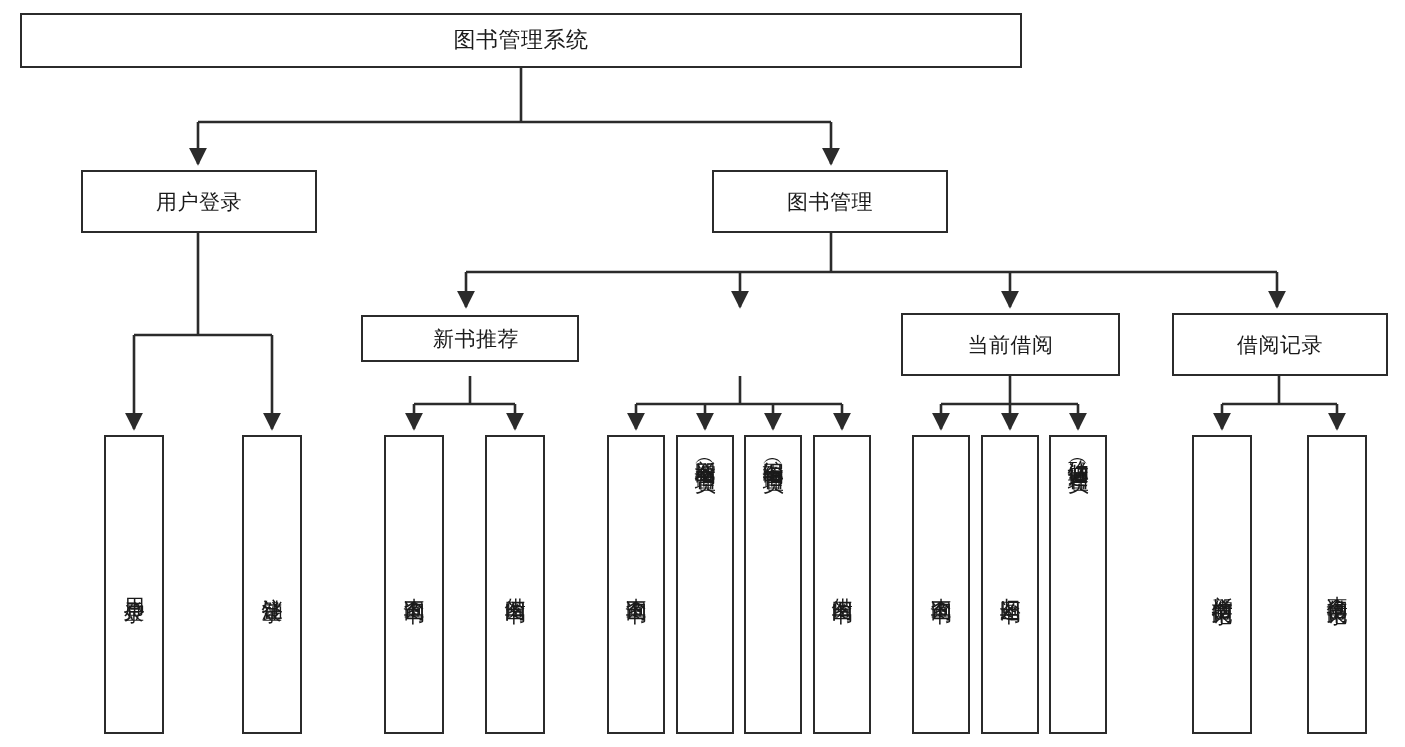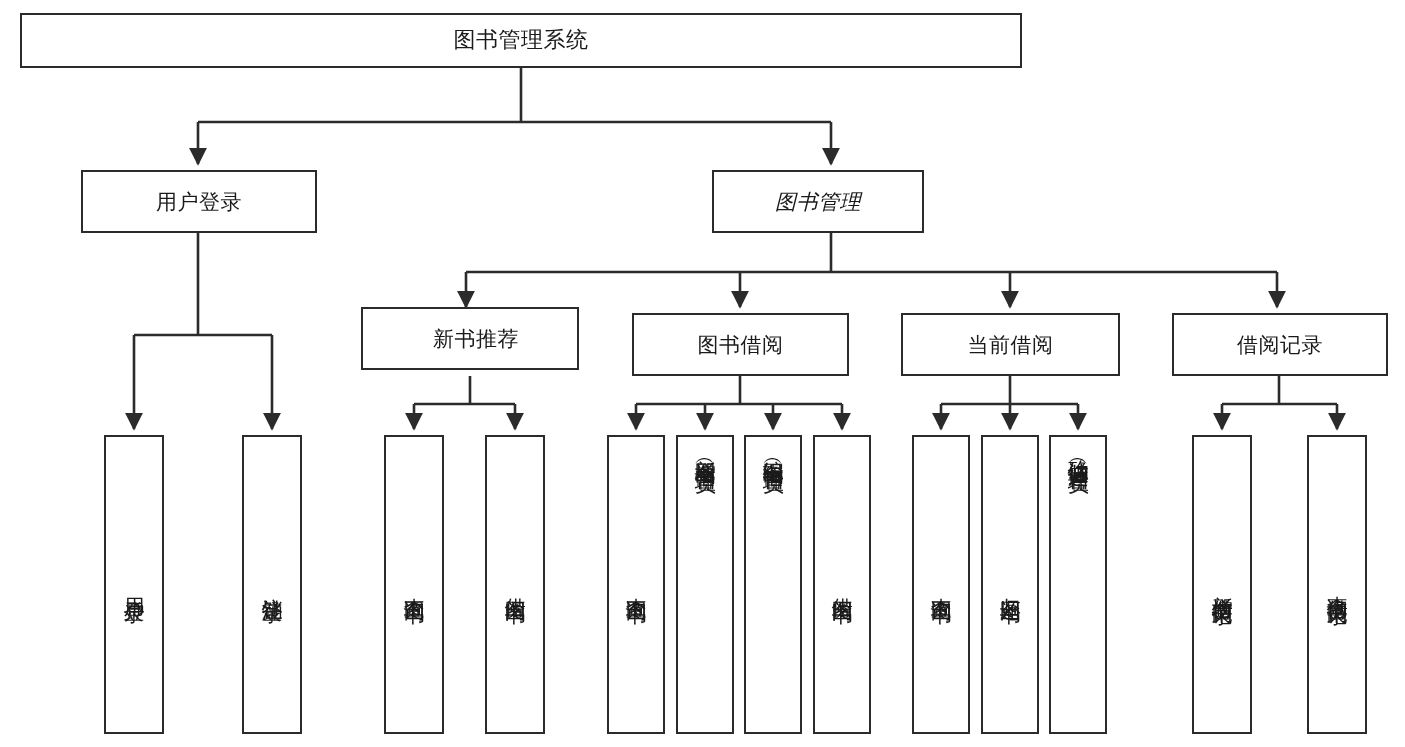--- a/index.html
+++ b/index.html
@@ -135,29 +135,26 @@
     </g>
   </svg>
 
   <div class="node h root" style="left:20px; top:13px; width:1002px; height:55px;">
     <span class="label">图书管理系统</span>
   </div>
 
   <div class="node h" style="left:81px; top:170px; width:236px; height:63px;">
     <span class="label">用户登录</span>
   </div>
-  <div class="node h" style="left:712px; top:170px; width:212px; height:63px;font-style:italic;">
+  <div class="node h" style="left:712px; top:170px; width:236px; height:63px;">
     <span class="label">图书管理</span>
   </div>
 
-  <div class="node h" style="left:361px; top:307px; width:218px; height:63px;padding-left:12px;">
+  <div class="node h" style="left:361px; top:315px; width:218px; height:47px;padding-left:12px;">
     <span class="label">新书推荐</span>
-  </div>
-  <div class="node h" style="left:632px; top:313px; width:217px; height:63px;">
-    <span class="label">图书借阅</span>
   </div>
   <div class="node h" style="left:1172px; top:313px; width:216px; height:63px;">
     <span class="label">借阅记录</span>
   </div>
   <div class="node h" style="left:901px; top:313px; width:219px; height:63px;">
     <span class="label">当前借阅</span>
   </div>
 
   <div class="node v centered" style="left:104px; top:435px; width:60px; height:299px;">
     <span class="label">用户登录</span>

